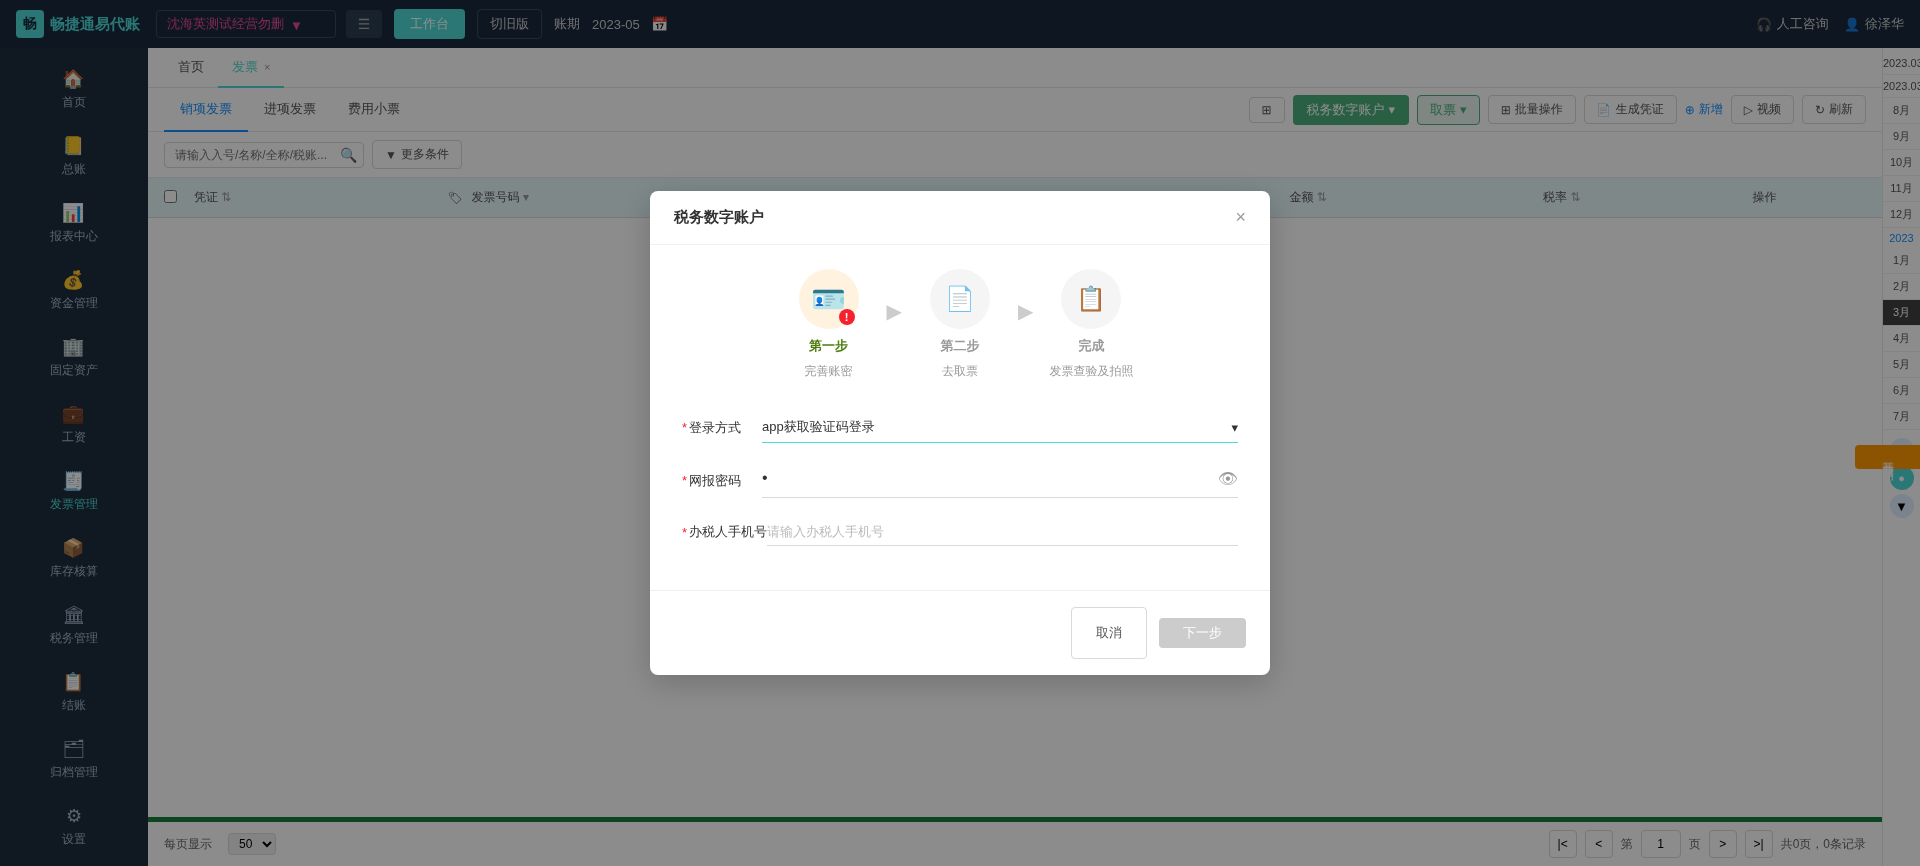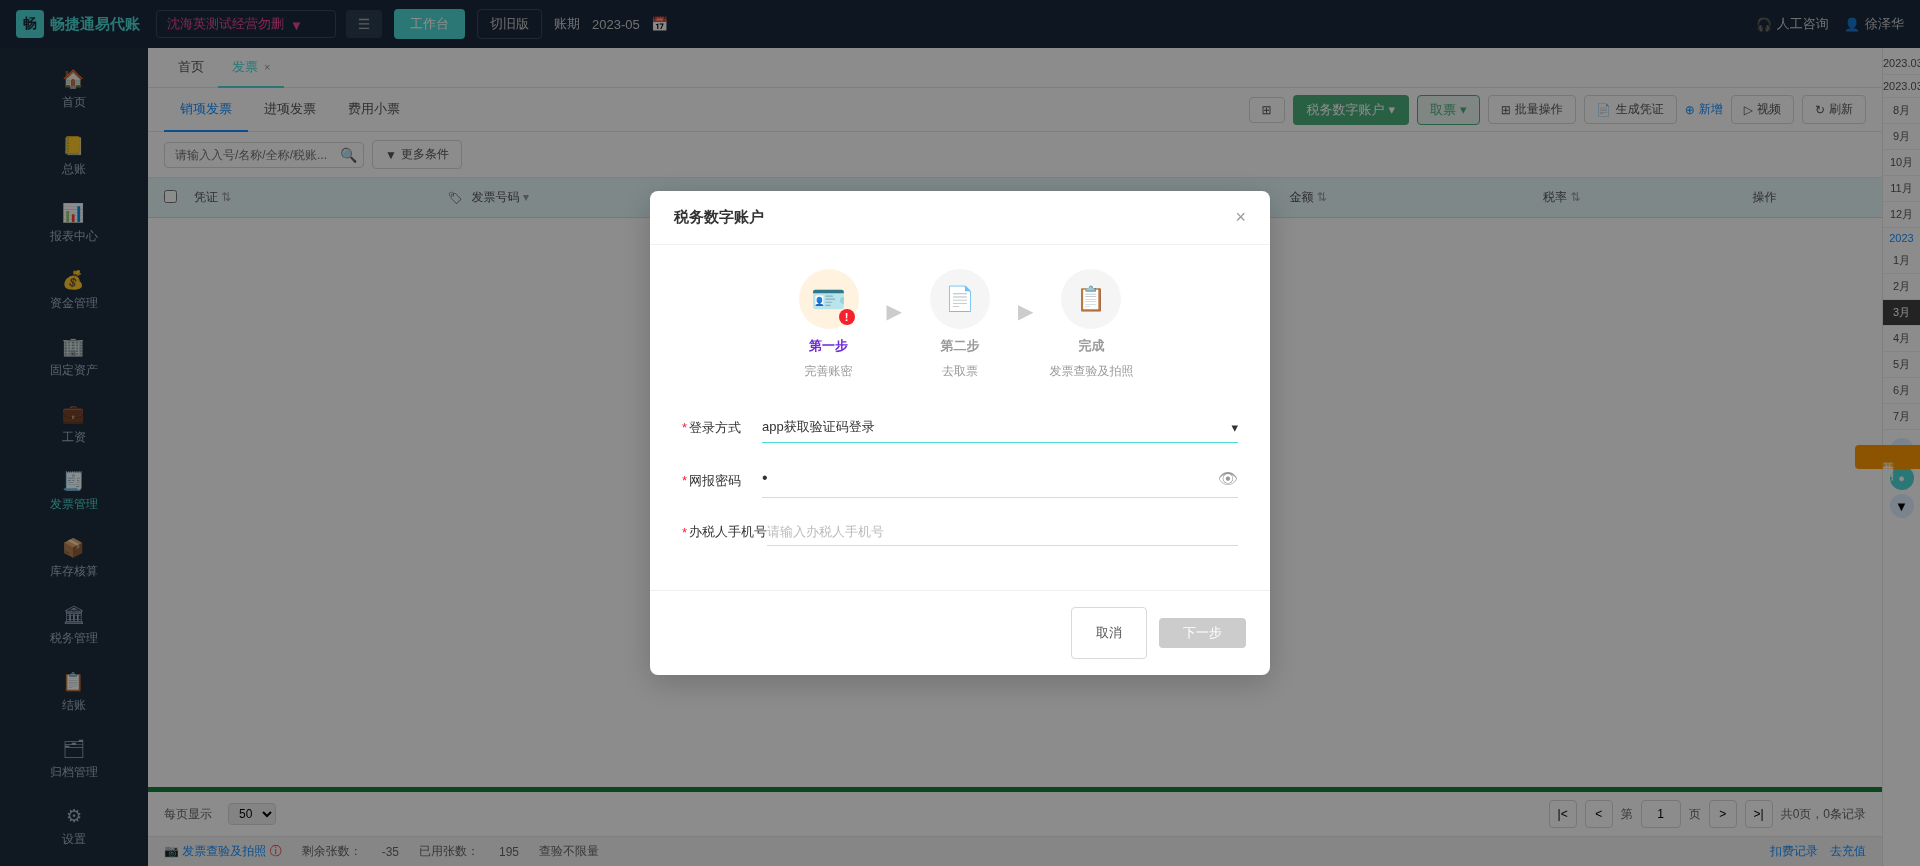--- a/index.html
+++ b/index.html
@@ -273,21 +273,21 @@
       background: #f5f5f5;
       border: none;
     }
     .step-badge {
       position: absolute; bottom: 4px; right: 4px;
       width: 16px; height: 16px; background: #f5222d; border-radius: 50%;
       display: flex; align-items: center; justify-content: center;
       font-size: 11px; color: #fff; font-weight: bold;
     }
     .step-label { font-size: 13px; font-weight: bold; }
-    .step-label.active { color: #6d28d9; }
+    .step-label.active { color: #4d7c0f; }
     .step-label.inactive { color: #999; }
     .step-sub { font-size: 12px; color: #999; }
     .step-arrow {
       color: #ccc; font-size: 20px; margin: 0 8px; padding-bottom: 28px;
     }
 
     
     .form-row {
       display: flex; align-items: center; margin-bottom: 20px;
     }
@@ -547,36 +547,20 @@
           <button class="page-btn">&lt;</button>
           <span>第</span>
           <input class="page-input" type="text" value="1" style="">
           <span>页</span>
           <button class="page-btn">&gt;</button>
           <button class="page-btn">&gt;|</button>
           <span>共0页，0条记录</span>
         </div>
       </div>
 
-      <div class="footer-status">
-        <span style="color:#1890ff; cursor:pointer;">
-          <span>📷</span>
-          <span>发票查验及拍照</span>
-          <span style="color:#f5222d;">ⓘ</span>
-        </span>
-        <span>剩余张数：</span>
-        <span>-35</span>
-        <span>已用张数：</span>
-        <span>195</span>
-        <span>查验不限量</span>
-        <div style="margin-left:auto; display:flex; gap:12px;">
-          <a class="footer-link">扣费记录</a>
-          <a class="footer-link">去充值</a>
-        </div>
-      </div>
 
     </div>
   </div>
 
   <div class="right-panel" style="position:relative;">
     <button class="btn-open-bill" style="position:absolute; left:-28px; top:50%; transform:translateY(-50%); background:#ff9800; color:#fff; border:none; padding:8px 6px; writing-mode:vertical-rl; letter-spacing:2px; font-size:12px; cursor:pointer; border-radius:4px 0 0 4px; z-index:5;">开票日期</button>
     <div class="right-panel-period">
       <div class="period-month">2023.03</div>
       <div class="period-month">2023.03</div>
       <div class="period-month">8月</div>

